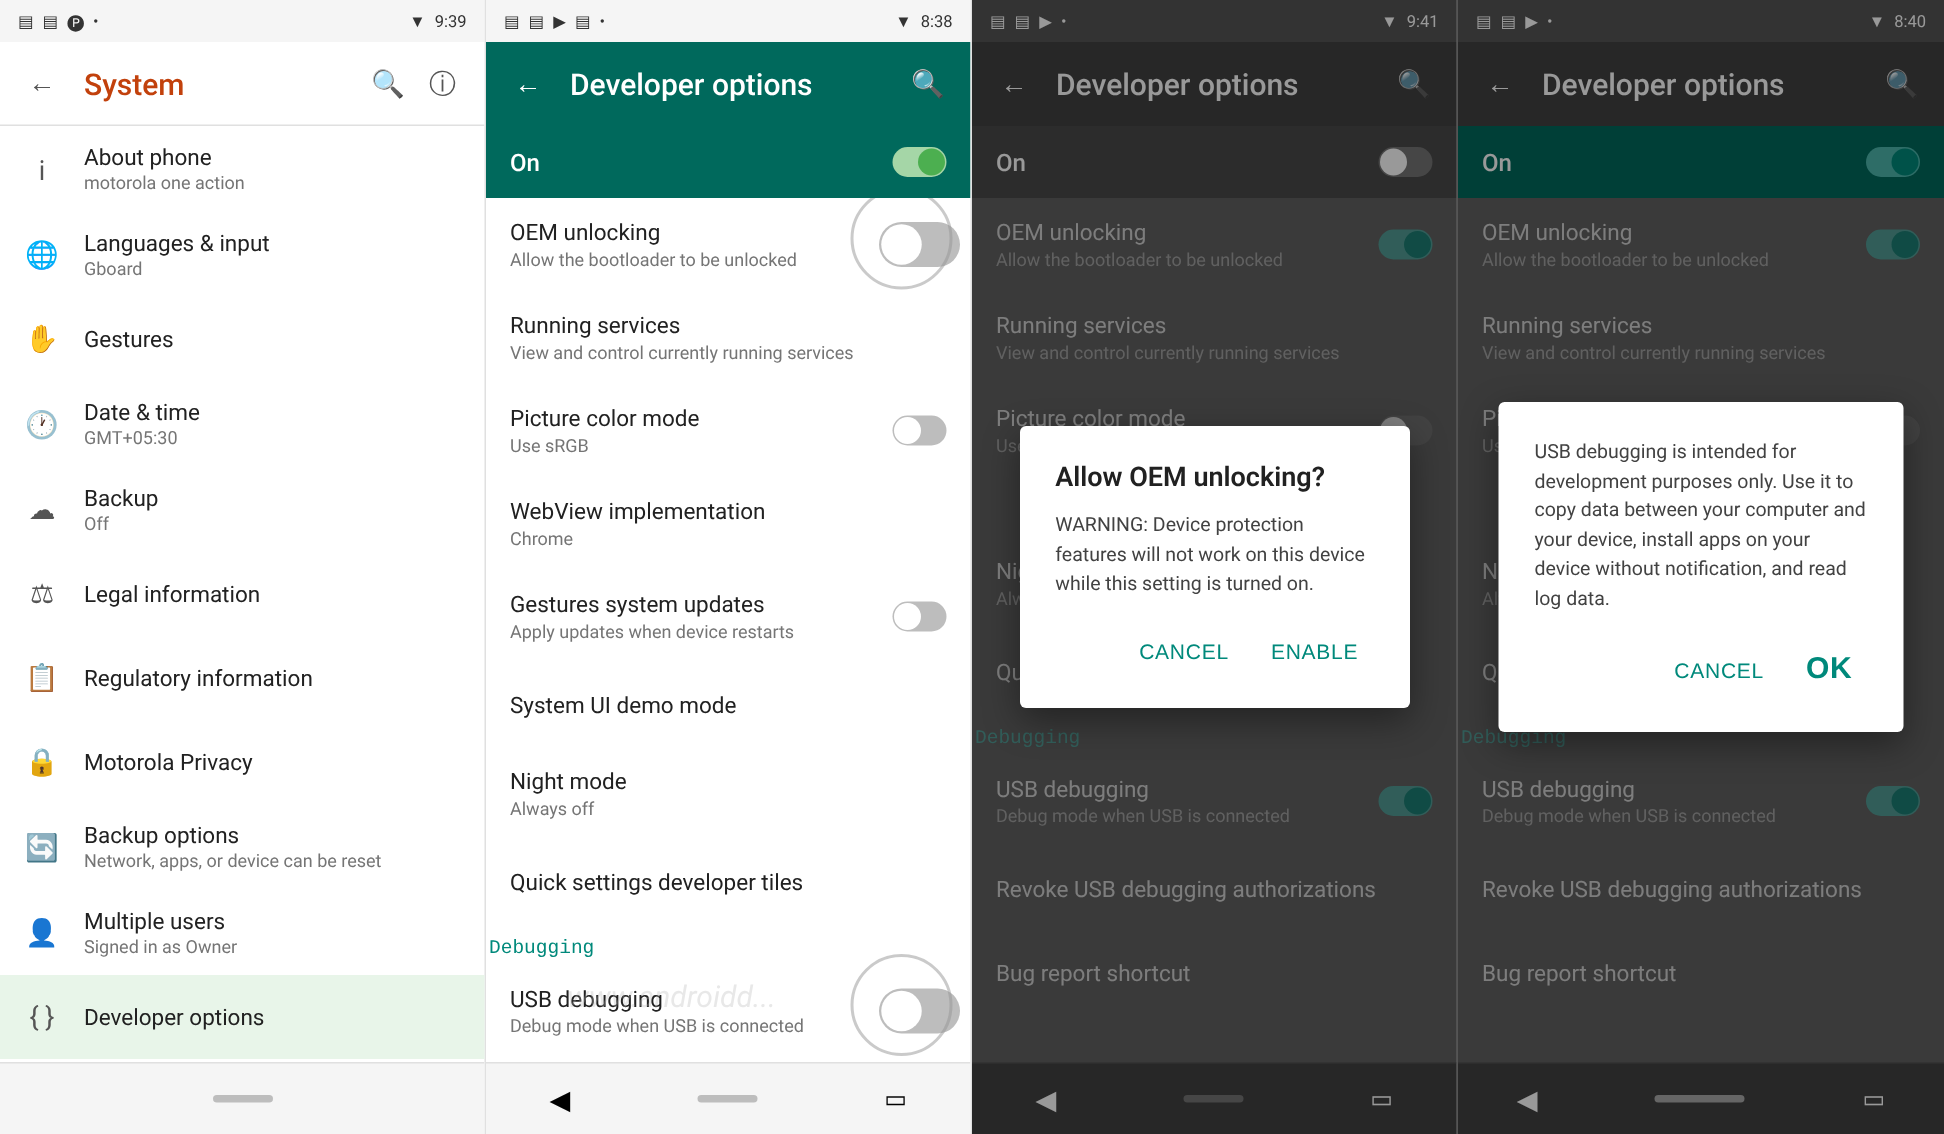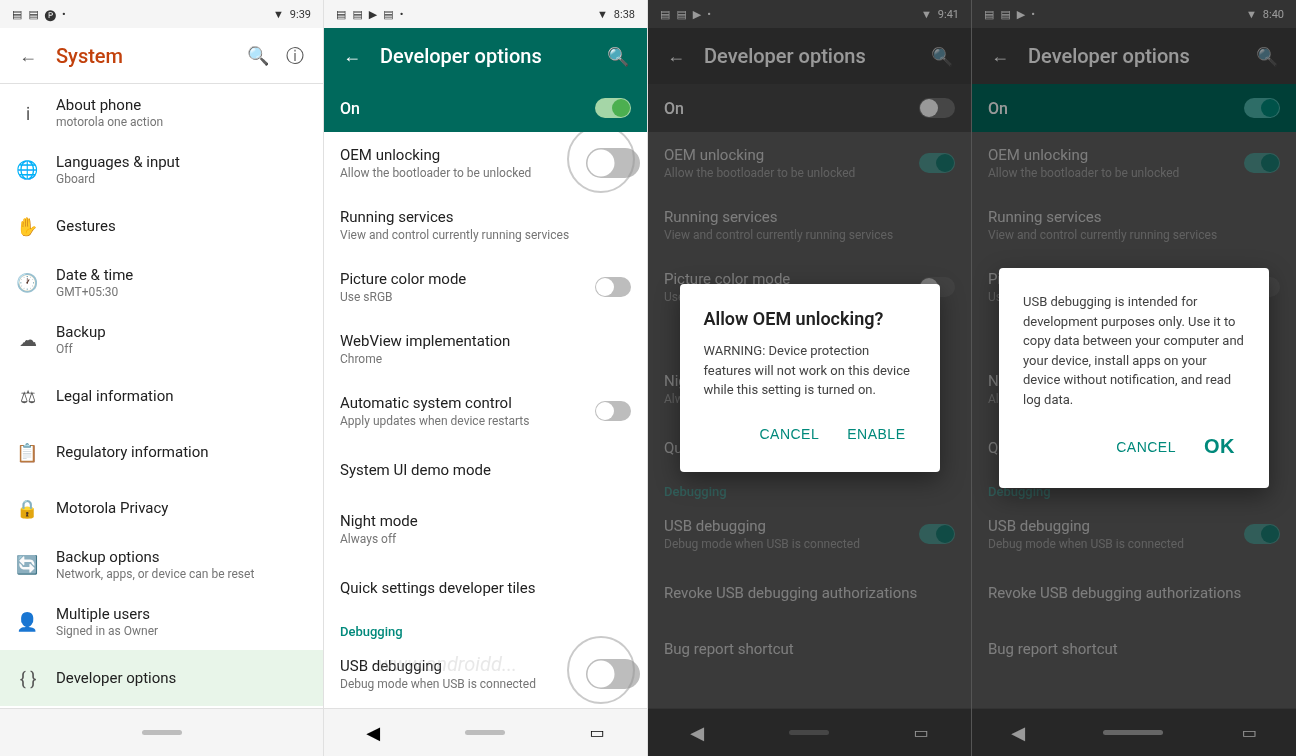--- a/index.html
+++ b/index.html
@@ -60,21 +60,21 @@
     .toggle-off { background: #bdbdbd; }
     .toggle-dark-on { background: #4db6ac; }
     .toggle-dark-off { background: #757575; }
     .toggle::after { content: ''; width: 18px; height: 18px; border-radius: 50%; background: #fff; position: absolute; top: 1px; transition: left 0.2s; }
     .toggle-on::after { left: 17px; background: #4caf50; }
     .toggle-off::after { left: 1px; }
     .toggle-dark-on::after { left: 17px; background: #00897b; }
     .toggle-dark-off::after { left: 1px; }
 
     
-    .section-header { padding: 8px 16px 4px; font-size: 13px; color: #4db6ac; font-weight: 500; }
+    .section-header { padding: 8px 2px 4px; font-size: 13px; color: #4db6ac; font-weight: 500; font-family: Liberation Mono, monospace; }
     .section-header-teal { color: #00897b; }
     .dialog-overlay { position: absolute; top: 0; left: 0; right: 0; bottom: 0; background: rgba(0,0,0,0.4); display: flex; align-items: center; justify-content: center; z-index: 10; }
     .dialog { background: #fff; border-radius: 4px; padding: 24px; width: 260px; box-shadow: 0 8px 24px rgba(0,0,0,0.4); }
     .dialog-title { font-size: 18px; font-weight: 600; color: #212121; margin-bottom: 12px; }
     .dialog-body { font-size: 13px; color: #424242; line-height: 1.5; margin-bottom: 20px; }
     .dialog-actions { display: flex; justify-content: flex-end; gap: 8px; }
     .dialog-btn { font-size: 14px; font-weight: 500; color: #00897b; background: none; border: none; padding: 6px 10px; cursor: pointer; text-transform: uppercase; letter-spacing: 0.5px; }
     .dialog-btn-large { font-size: 20px; font-weight: 700; color: #00897b; }
 
     
@@ -248,21 +248,21 @@
       <div class="toggle toggle-off"></div>
     </div>
     <div class="setting-item">
       <div class="setting-text">
         <span class="setting-label">WebView implementation</span>
         <span class="setting-sublabel">Chrome</span>
       </div>
     </div>
     <div class="setting-item">
       <div class="setting-text">
-        <span class="setting-label">Automatic system control</span>
+        <span class="setting-label">Gestures system updates</span>
         <span class="setting-sublabel">Apply updates when device restarts</span>
       </div>
       <div class="toggle toggle-off"></div>
     </div>
     <div class="setting-item">
       <div class="setting-text">
         <span class="setting-label">System UI demo mode</span>
       </div>
     </div>
     <div class="setting-item">

